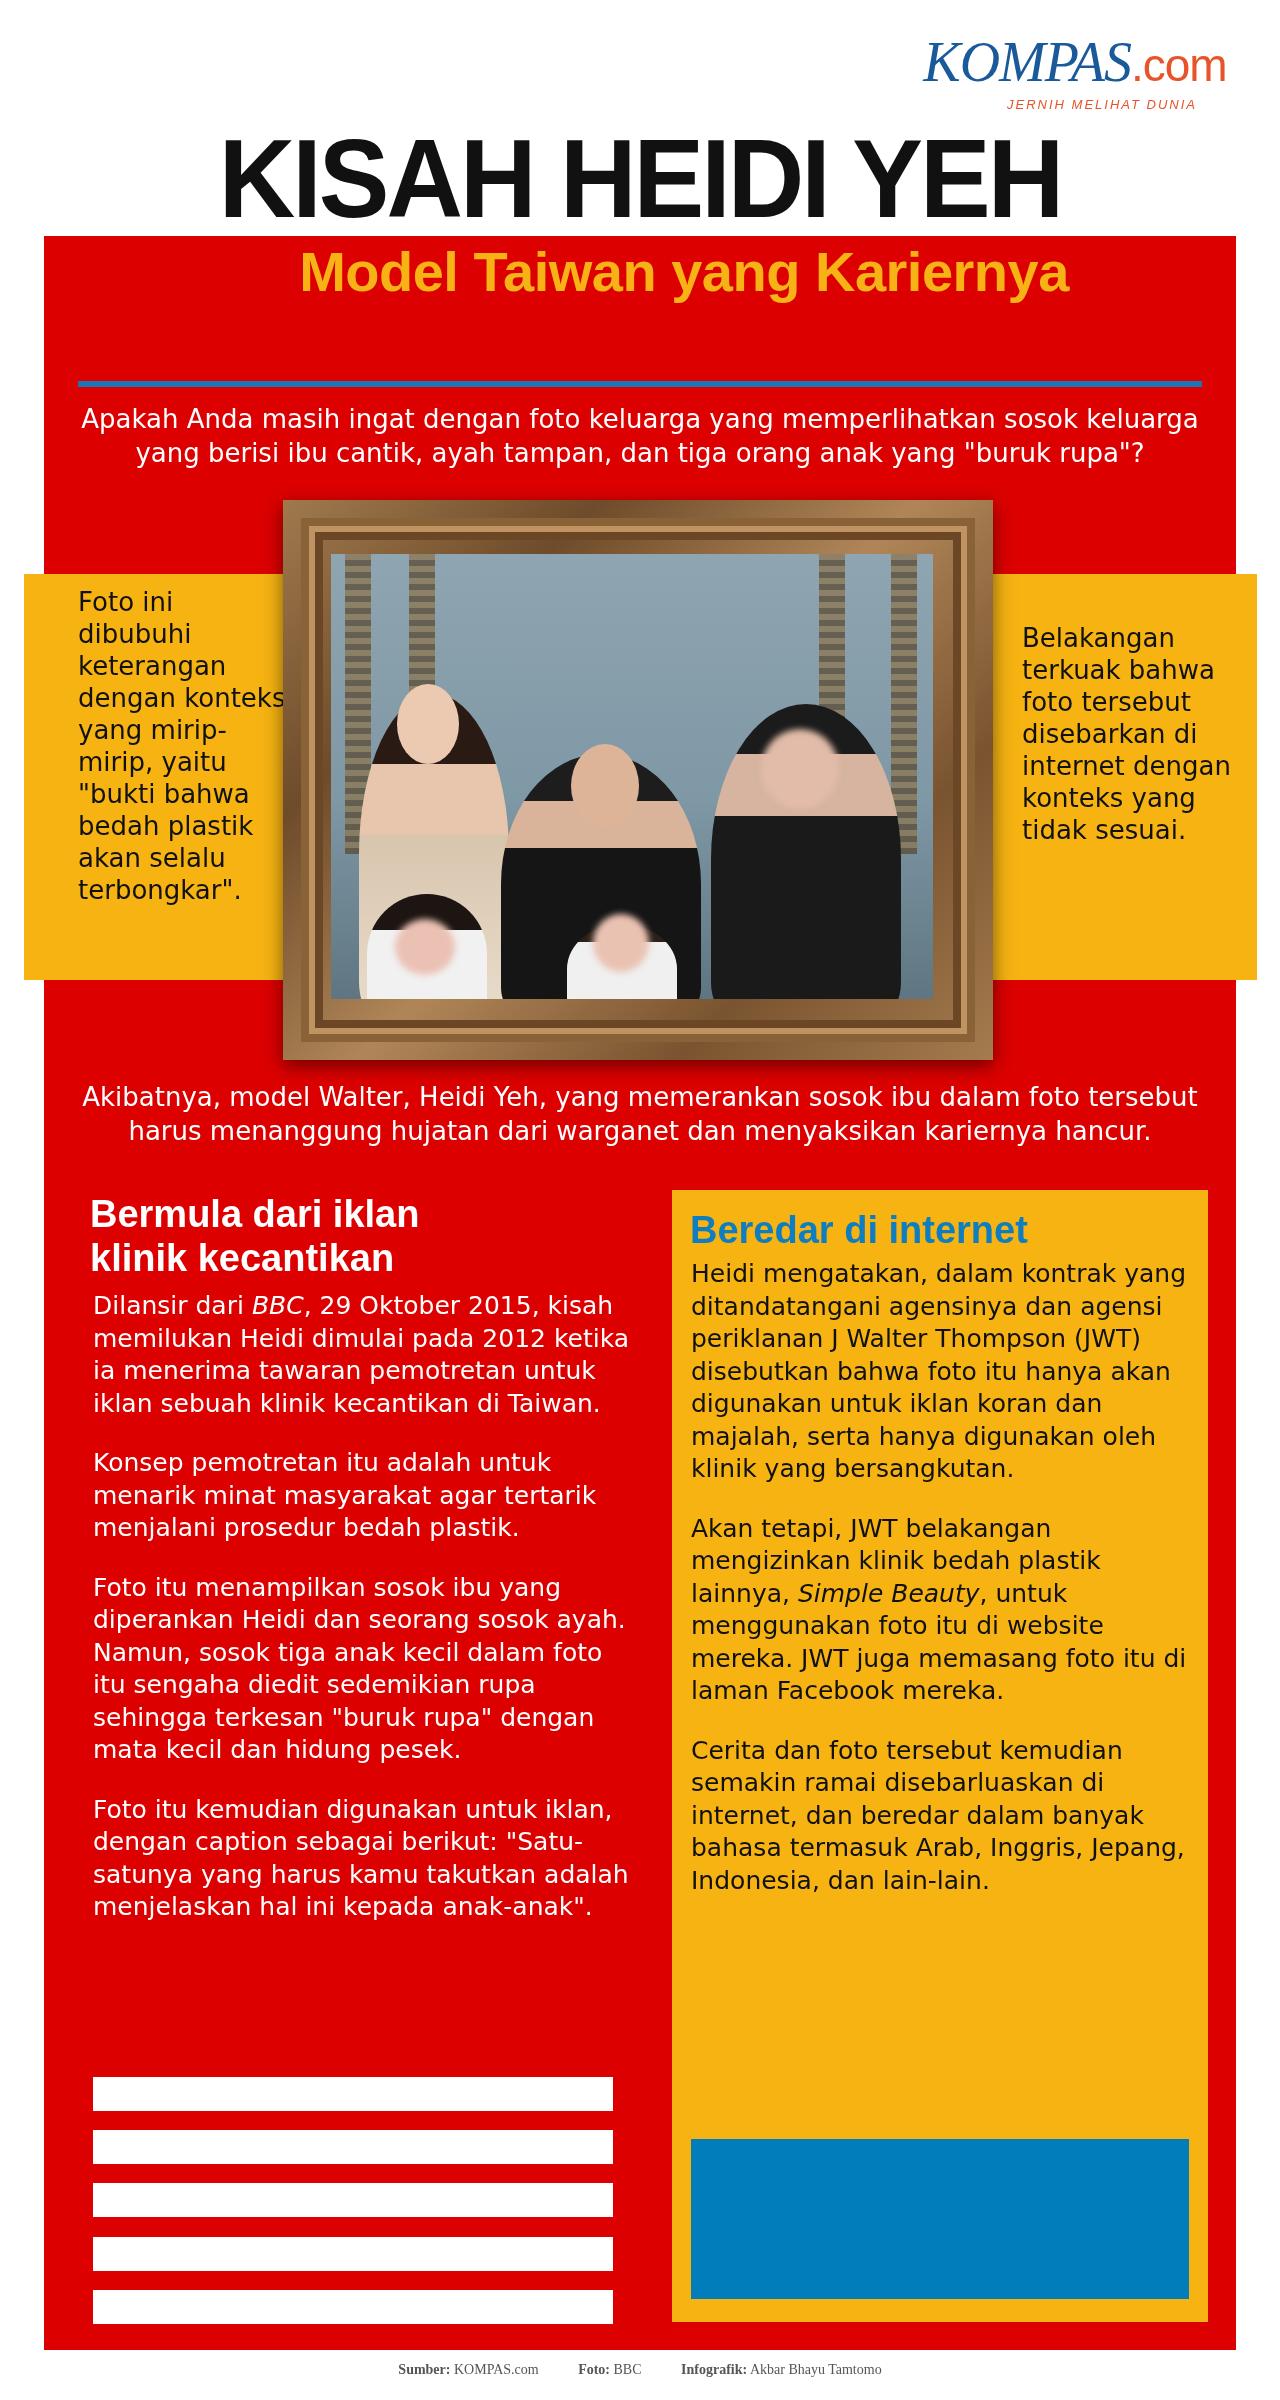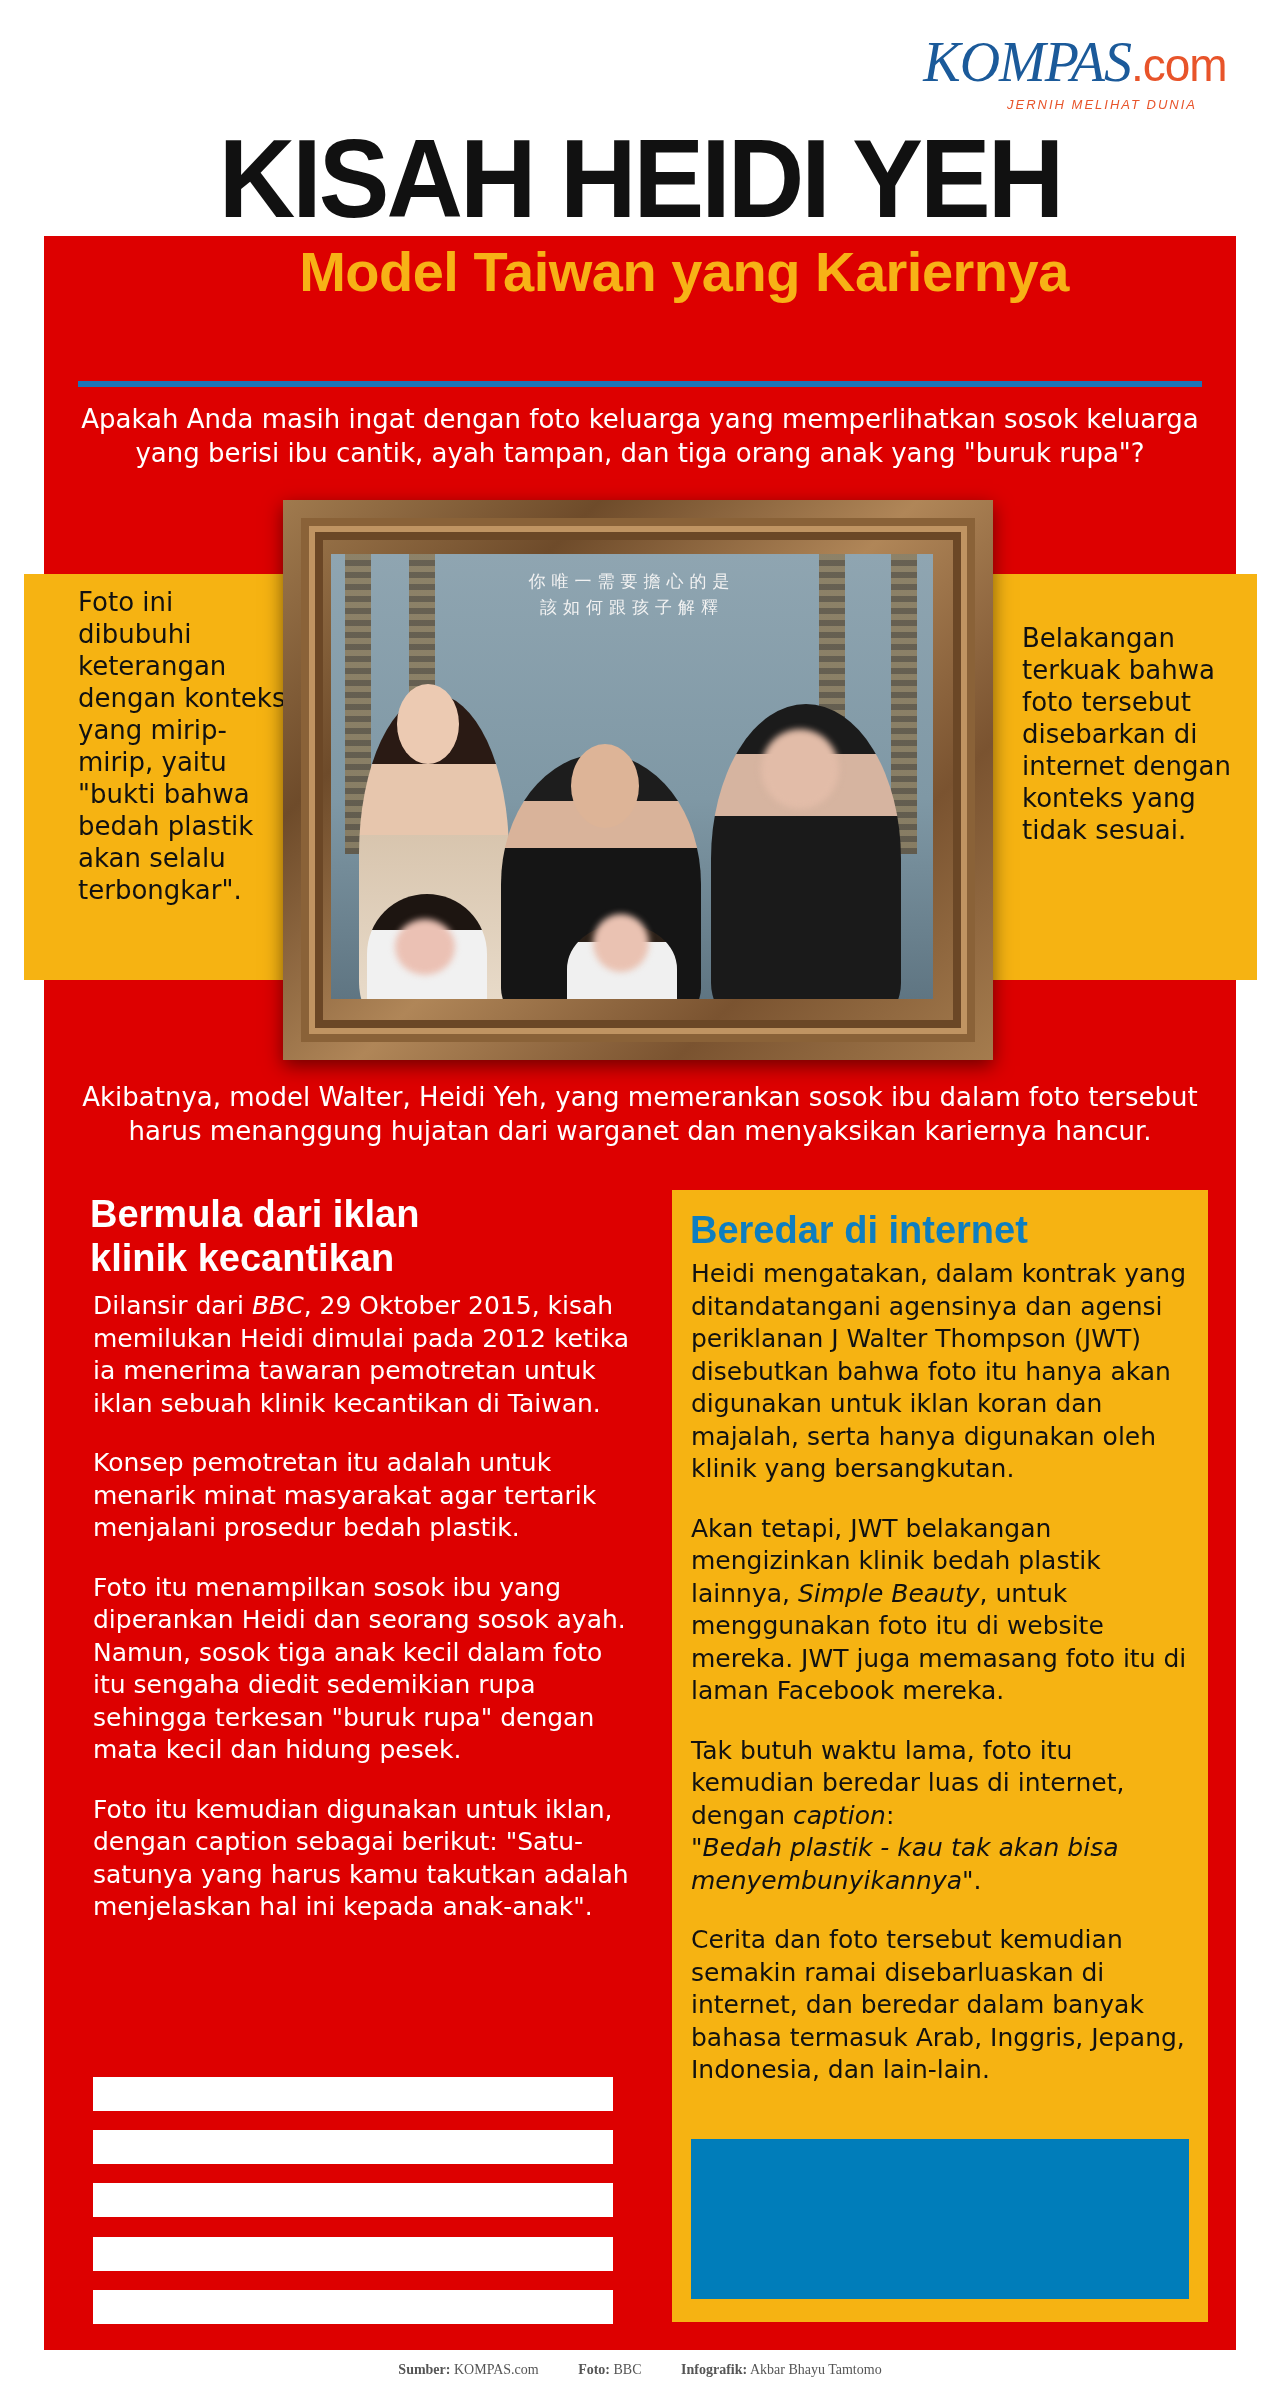--- a/index.html
+++ b/index.html
@@ -97,24 +97,20 @@
   <span>Belakangan terkuak bahwa foto tersebut disebarkan di internet dengan konteks yang tidak sesuai.</span>
 </div>
 
 <div class="frame">
   <div class="frame-inner"></div>
   <div class="photo">
     <div class="pillar" style="left:14px;"></div>
     <div class="pillar" style="left:78px;"></div>
     <div class="pillar" style="left:488px;"></div>
     <div class="pillar" style="left:560px;"></div>
-    <div class="chinese">
-      <div>你唯一需要擔心的是</div>
-      <div>該如何跟孩子解釋</div>
-    </div>
 
     <div class="person" style="left:28px; top:140px; width:150px; height:320px; background:linear-gradient(180deg,#2a1a14 0%,#2a1a14 22%,#e7c6ad 22%,#e7c6ad 44%,#d8c5ae 44%,#e9dccb 100%);"></div>
     <div class="face" style="left:66px; top:130px; width:62px; height:80px; background:#eccab2;"></div>
 
     <div class="person" style="left:170px; top:200px; width:200px; height:260px; background:linear-gradient(180deg,#1d1d1d 0%,#1d1d1d 18%,#d9b39a 18%,#d9b39a 36%,#151515 36%,#151515 100%);"></div>
     <div class="face" style="left:240px; top:190px; width:68px; height:84px; background:#ddb497;"></div>
 
     <div class="person" style="left:380px; top:150px; width:190px; height:310px; background:linear-gradient(180deg,#1b1b1b 0%,#1b1b1b 16%,#d6b4a0 16%,#d6b4a0 36%,#1a1a1a 36%,#1a1a1a 100%);"></div>
     <div class="face" style="left:430px; top:175px; width:78px; height:80px; background:#e2bca8; filter:blur(3px);"></div>
 
@@ -143,21 +139,20 @@
 <div class="white-bar" style="top:2130px;"></div>
 <div class="white-bar" style="top:2183px;"></div>
 <div class="white-bar" style="top:2237px;"></div>
 <div class="white-bar" style="top:2290px;"></div>
 
 <div class="right-panel"></div>
 <h2 class="right-heading">Beredar di internet</h2>
 <div class="right-body">
   <p>Heidi mengatakan, dalam kontrak yang ditandatangani agensinya dan agensi periklanan J Walter Thompson (JWT) disebutkan bahwa foto itu hanya akan digunakan untuk iklan koran dan majalah, serta hanya digunakan oleh klinik yang bersangkutan.</p>
   <p><span>Akan tetapi, JWT belakangan mengizinkan klinik bedah plastik lainnya, </span><em>Simple Beauty</em><span>, untuk menggunakan foto itu di website mereka. JWT juga memasang foto itu di laman Facebook mereka.</span></p>
-  <p><span>Tak butuh waktu lama, foto itu kemudian beredar luas di internet, dengan </span><em>caption</em><span>:</span><br><em>"Bedah plastik - kau tak akan bisa menyembunyikannya"</em><span>.</span></p>
   <p>Cerita dan foto tersebut kemudian semakin ramai disebarluaskan di internet, dan beredar dalam banyak bahasa termasuk Arab, Inggris, Jepang, Indonesia, dan lain-lain.</p>
 </div>
 <div class="blue-box"></div>
 
 <div class="credits">
   <span class="item"><b>Sumber:</b> <span>KOMPAS.com</span></span>
   <span class="item"><b>Foto:</b> <span>BBC</span></span>
   <span class="item"><b>Infografik:</b> <span>Akbar Bhayu Tamtomo</span></span>
 </div>
 

